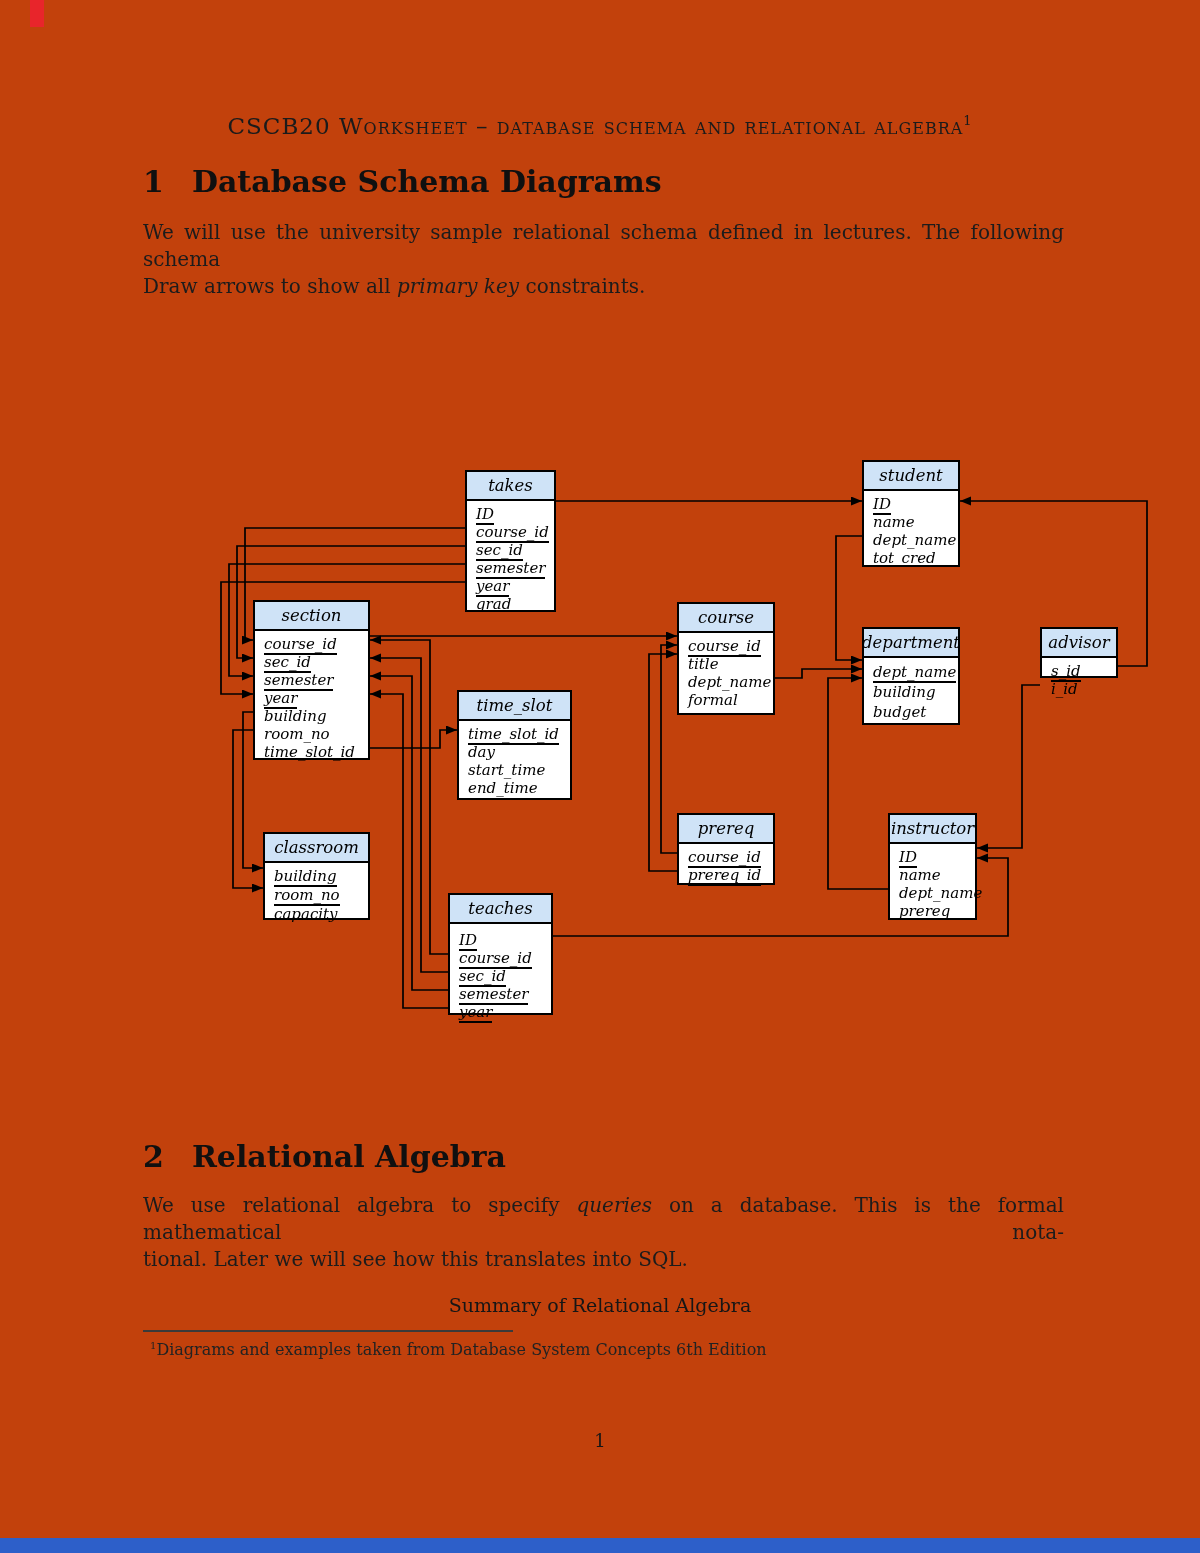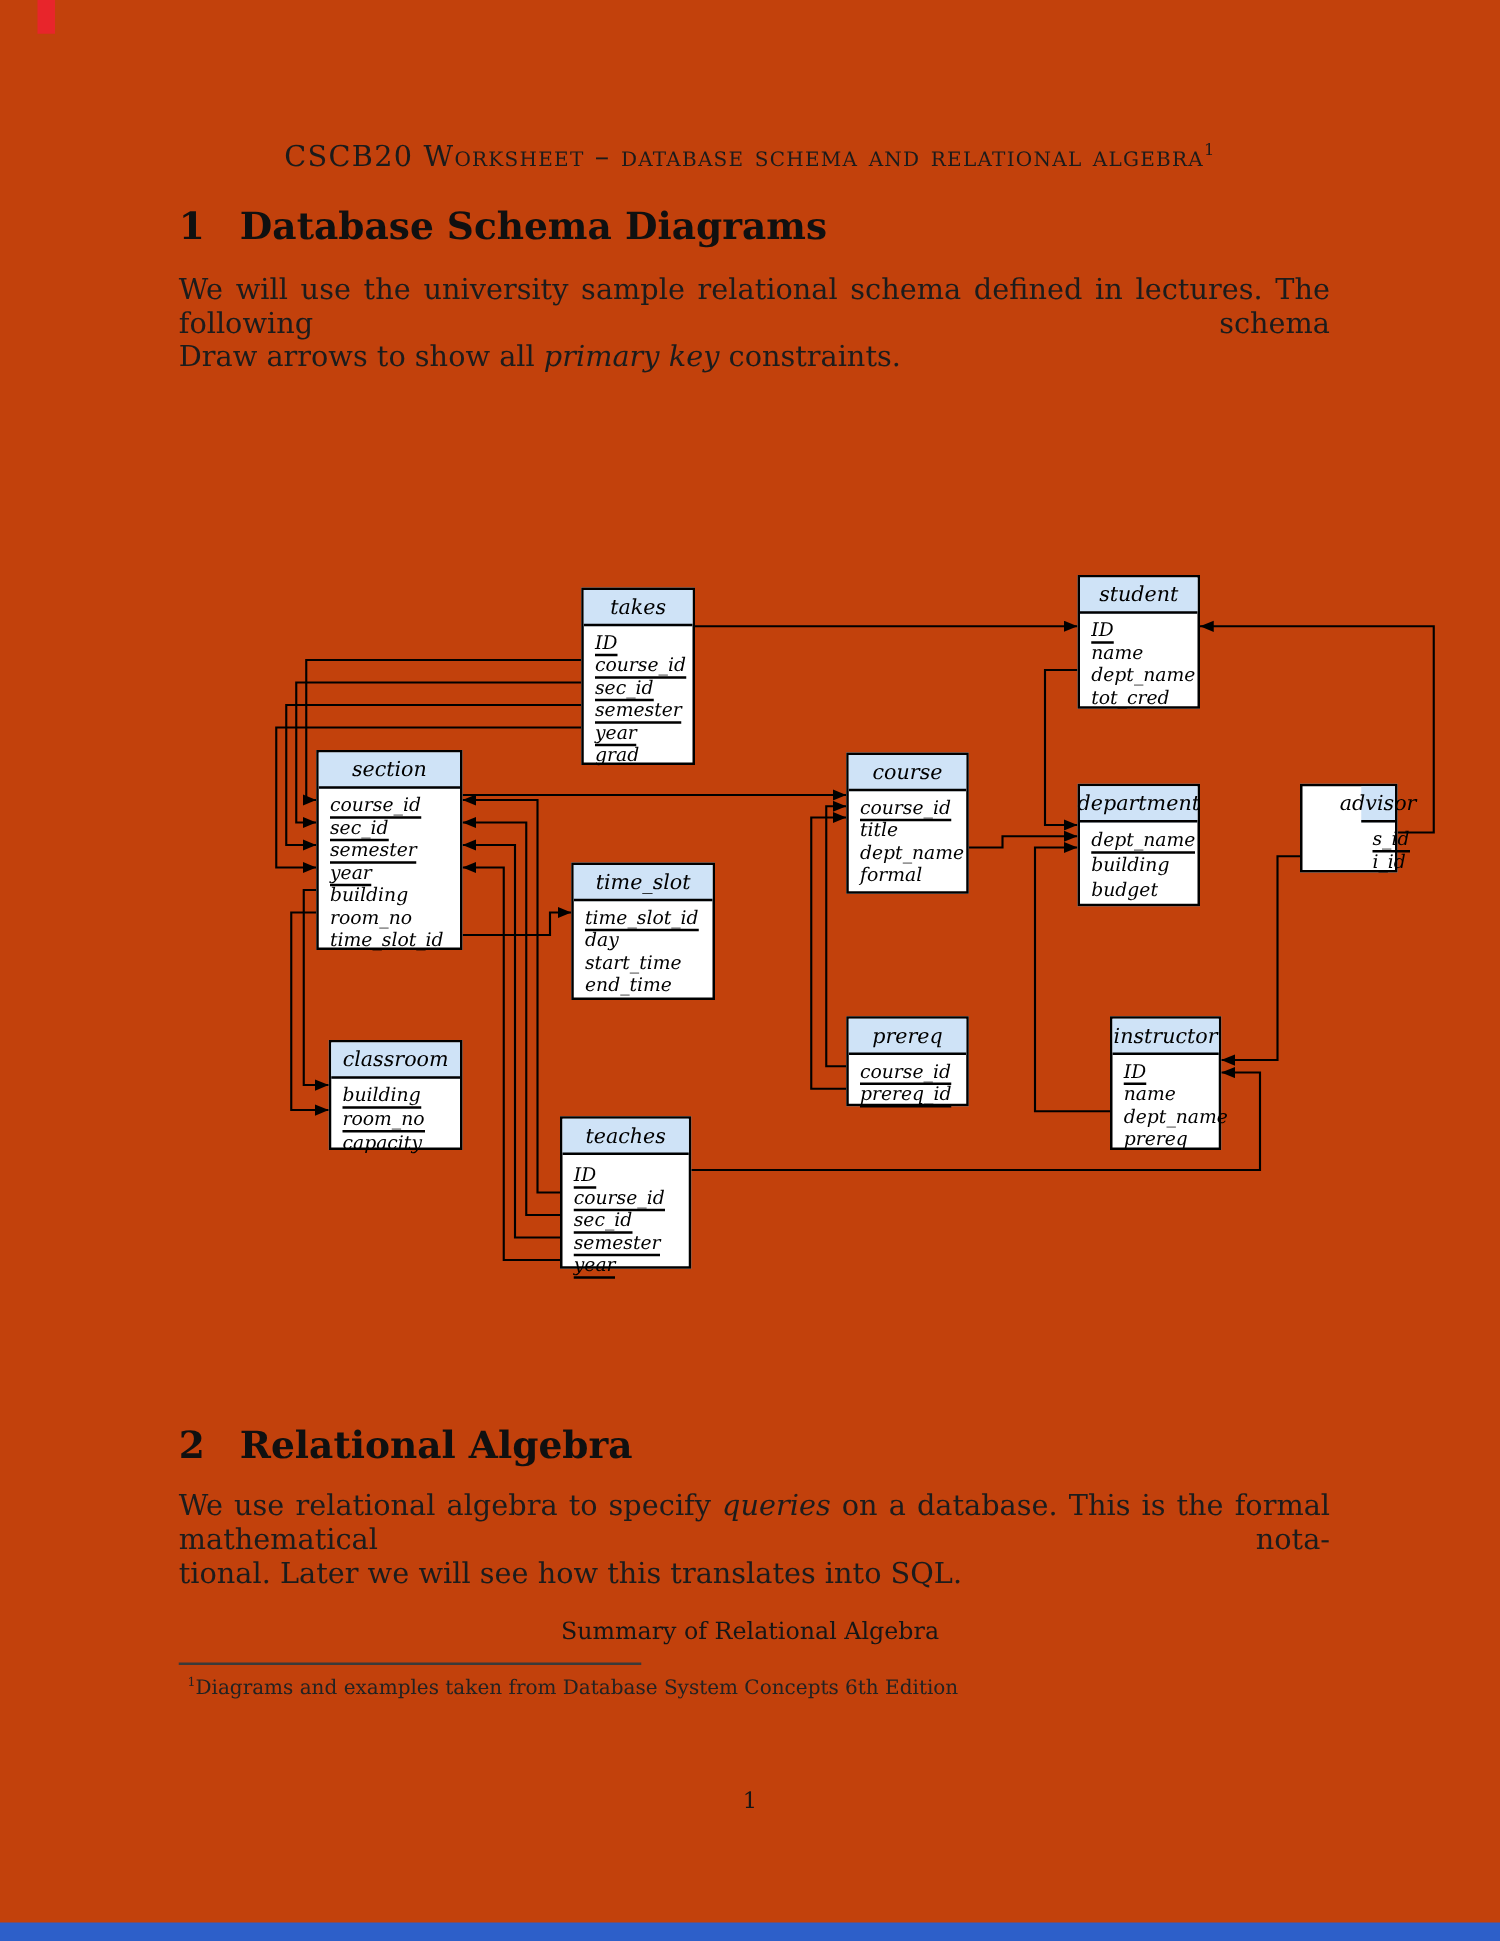--- a/index.html
+++ b/index.html
@@ -10,21 +10,21 @@
         font-family:"DejaVu Serif","Liberation Serif",serif;color:#161616;}
   .red-badge{position:absolute;left:30px;top:0;width:14px;height:27px;background:var(--red);}
   .bottom-bar{position:absolute;left:0;top:1538px;width:1200px;height:15px;background:var(--blue);}
   .doc-title{position:absolute;left:0;top:113px;width:1200px;text-align:center;
              font-variant:small-caps;font-size:23px;letter-spacing:1px;color:#1b1b1b;}
   .doc-title sup{font-size:13px;font-variant:normal;}
   .sec-head{position:absolute;left:143px;display:flex;font-weight:bold;font-size:30px;color:#101010;}
   .sec-head .snum{margin-right:28px;}
   #sec1{top:164px;}
   #sec2{top:1139px;}
-  .para{position:absolute;left:143px;width:921px;font-size:23px;color:#1c1c1c;}
+  .para{position:absolute;left:143px;width:921px;font-size:20px;color:#1c1c1c;}
   #para1{top:219px;}
   #para2{top:1192px;}
   .pline{line-height:27px;white-space:normal;}
   .pline.just{text-align:justify;text-align-last:justify;}
   .pline .it{font-style:italic;}
   .summary{position:absolute;left:0;top:1294px;width:1200px;text-align:center;font-size:19px;}
   .foot-rule{position:absolute;left:143px;top:1330px;width:370px;height:2px;background:#3a3a3a;}
   .footnote{position:absolute;left:150px;top:1340px;font-size:16px;color:#222;}
   .footnote sup{font-size:10px;}
   .pagenum{position:absolute;left:0;top:1430px;width:1200px;text-align:center;font-size:18px;}
@@ -143,21 +143,21 @@
       <div class="tbl" style="left: 862px; top: 627px; width: 98px; height: 98px;">
         <div class="tbl-h">
           <span>department</span>
         </div>
         <div class="tbl-b" style="padding-top: 4px;">
           <div class="attr" style="height: 20px; line-height: 20px;"><span class="pk">dept_name</span></div>
           <div class="attr" style="height: 20px; line-height: 20px;"><span>building</span></div>
           <div class="attr" style="height: 20px; line-height: 20px;"><span>budget</span></div>
         </div>
       </div>
-      <div class="tbl" style="left: 1040px; top: 627px; width: 78px; height: 71px; padding-left: 47px;">
+      <div class="tbl" style="left: 1040px; top: 627px; width: 78px; height: 51px;">
         <div class="tbl-h">
           <span>advisor</span>
         </div>
         <div class="tbl-b" style="padding-top: 4px;">
           <div class="attr" style="height: 18px; line-height: 18px;"><span class="pk">s_id</span></div>
           <div class="attr" style="height: 18px; line-height: 18px;"><span>i_id</span></div>
         </div>
       </div>
       <div class="tbl" style="left: 457px; top: 690px; width: 115px; height: 110px;">
         <div class="tbl-h">

